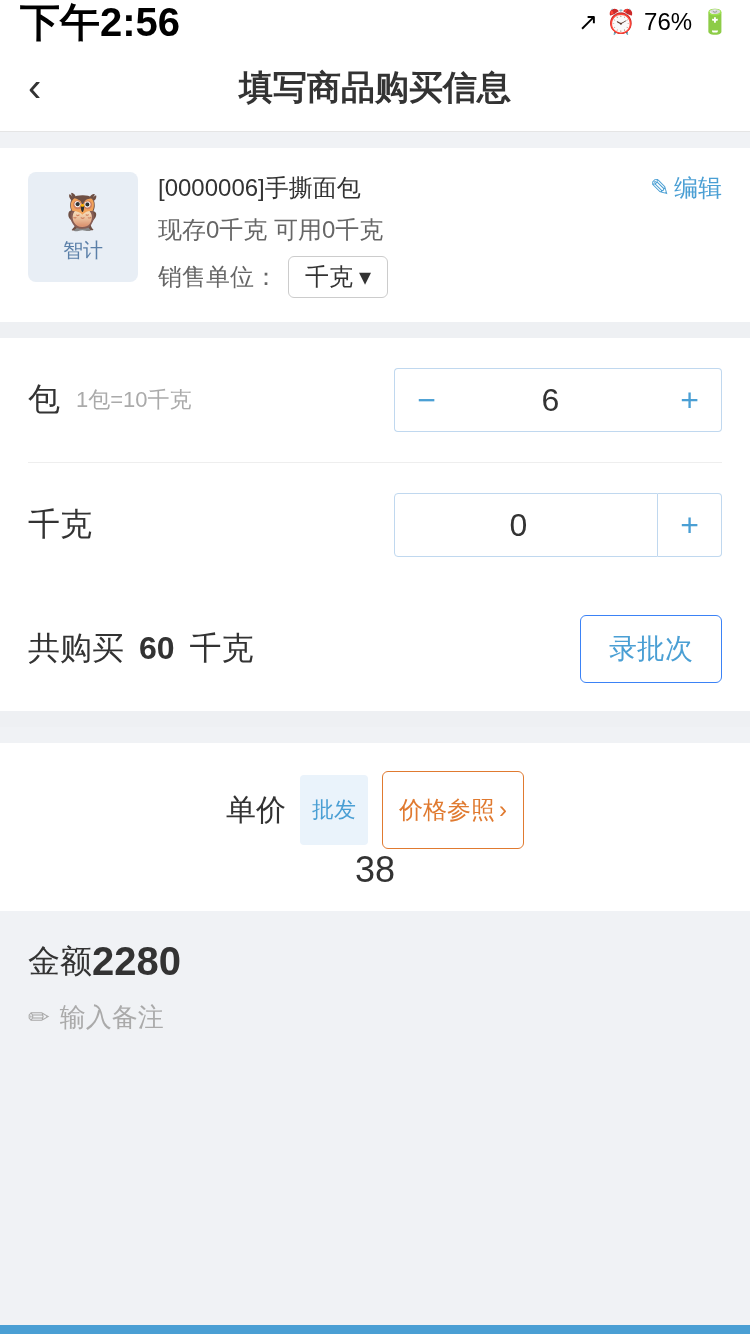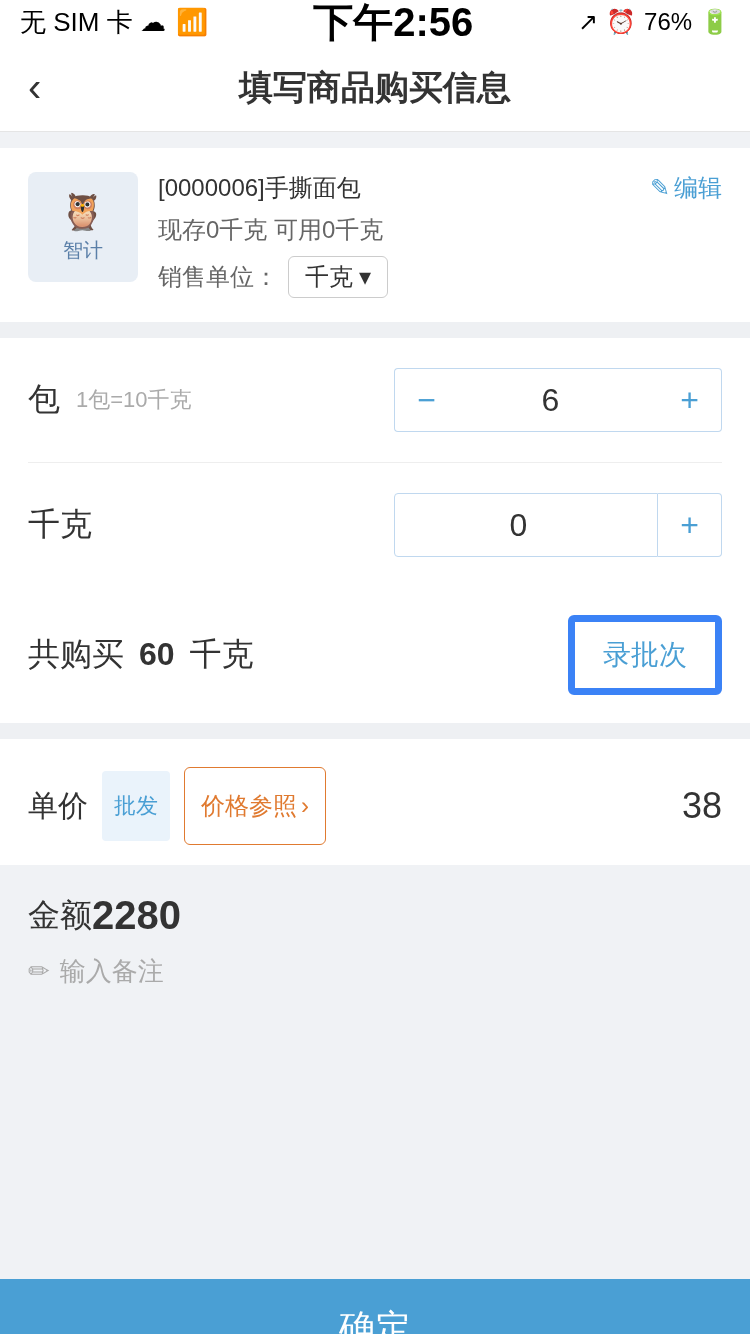--- a/index.html
+++ b/index.html
@@ -196,37 +196,38 @@
       padding: 28px;
       display: flex;
       align-items: center;
       justify-content: space-between;
       margin-top: 0;
       text-align: right;
     }
     .total-text { font-size: 32px; color: #333; }
     .total-text strong { color: #333; font-weight: 700; margin: 0 6px; }
     .batch-btn {
-      border: 7px solid #3b82f6;
+      border: 1px solid #3b82f6;
       border-radius: 6px;
       padding: 14px 28px;
       font-size: 28px;
       color: #4a9fd4;
       background: #fff;
       cursor: pointer;
     }
 
     
     .price-section {
       background: #fff;
       padding: 28px 28px 20px;
-      margin-top: 0;
+      margin-top: 16px;
       display: flex;
       align-items: center;
       justify-content: space-between;
+      flex-direction: column;
     }
     .price-left { display: flex; align-items: center; gap: 14px; }
     .price-label { font-size: 30px; color: #333; }
     .price-tag {
       background: #eaf3fb;
       color: #4a9fd4;
       font-size: 22px;
       padding: 20px 12px;
       border-radius: 4px;
     }
@@ -285,24 +286,20 @@
       color: #fff;
       font-weight: 500;
       cursor: pointer;
       flex-shrink: 0;
     }
   </style>
 </head>
 <body>
 
 <div class="status-bar">
-  <div class="status-left">
-    <span>无 SIM 卡 ☁</span>
-    <span>📶</span>
-  </div>
   <div class="status-center">下午2:56</div>
   <div class="status-right">
     <span>↗</span>
     <span>⏰</span>
     <span>76%</span>
     <span>🔋</span>
   </div>
 </div>
 
 <div class="nav-bar">

